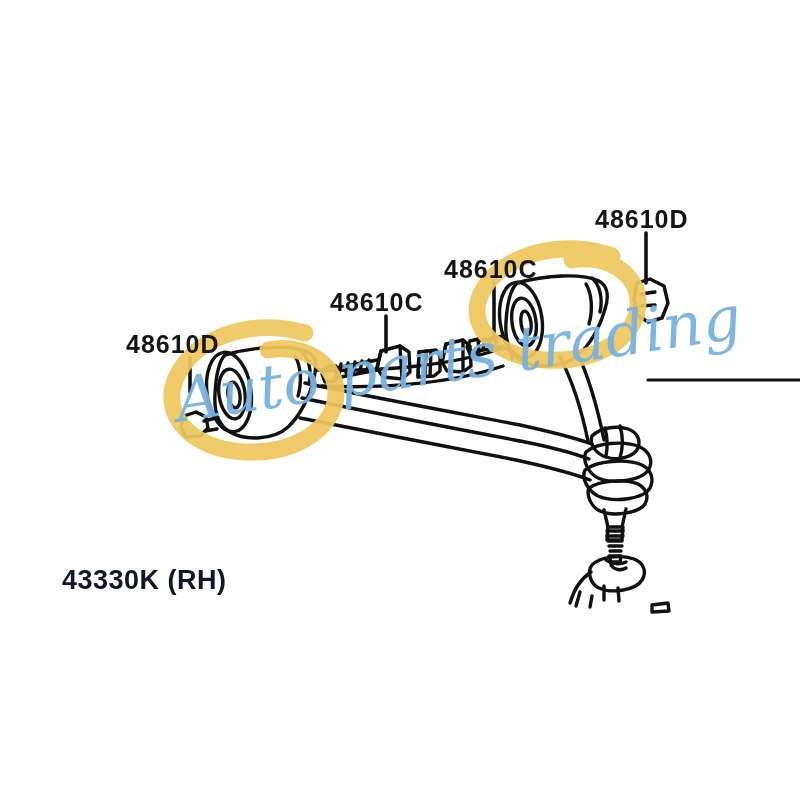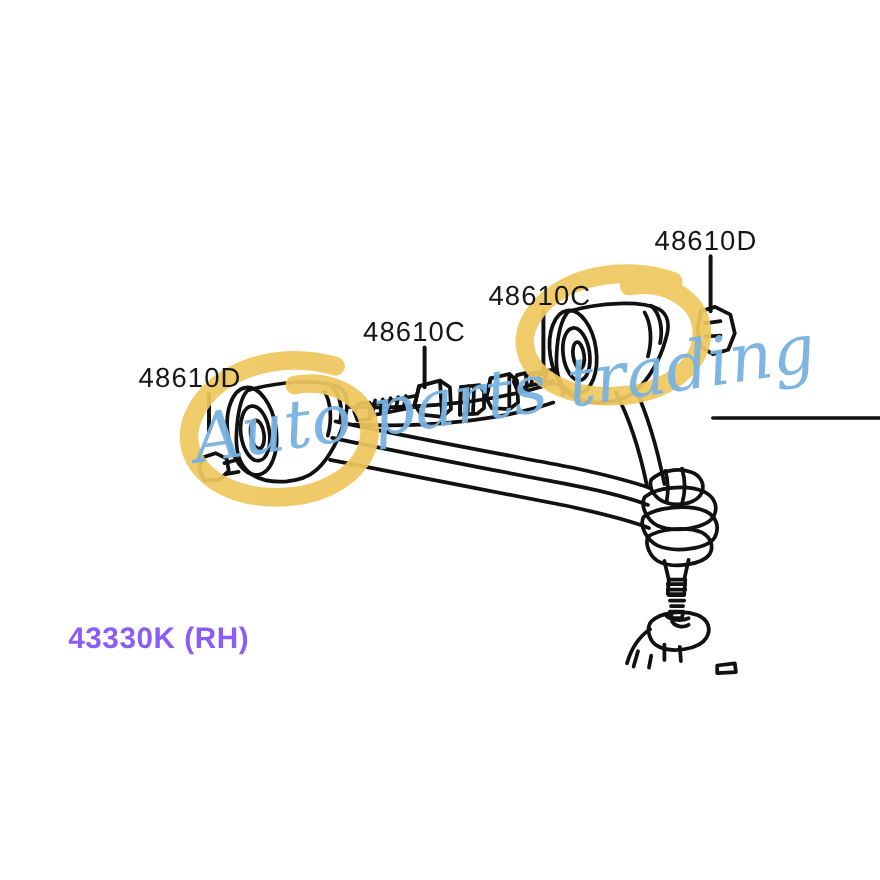--- a/index.html
+++ b/index.html
@@ -5,21 +5,21 @@
   html,body{margin:0;padding:0;background:#ffffff;}
   body{width:800px;height:800px;overflow:hidden;font-family:"Liberation Sans",sans-serif;}
   #page{position:relative;width:800px;height:800px;background:#ffffff;}
 
   .layer{position:absolute;left:0;top:0;width:800px;height:800px;}
 
   
   .callout{
     position:absolute;
     font-family:"Liberation Sans",sans-serif;
-    font-weight:normal;
+    font-weight:bold;
     color:#161616;
     letter-spacing:1px;
     white-space:nowrap;
     -webkit-font-smoothing:none;
   }
   .callout.c1{left:126px;top:330px;font-size:25px;}
   .callout.c2{left:330px;top:288px;font-size:25px;}
   .callout.c3{left:444px;top:255px;font-size:25px;}
   .callout.c4{left:595px;top:205px;font-size:25px;}
 
@@ -30,21 +30,21 @@
     top:565px;
     width:300px;
     height:48px;
     overflow:hidden;
   }
   .partnums .pn{
     font-family:"Liberation Sans",sans-serif;
     font-weight:bold;
     font-size:27px;
     letter-spacing:0.5px;
-    color:#8b5cf6;
+    color:#0f172a;
     line-height:31px;
     white-space:nowrap;
   }
 
   
   .watermark{
     position:absolute;
     left:176px;
     top:365px;
     width:560px;

